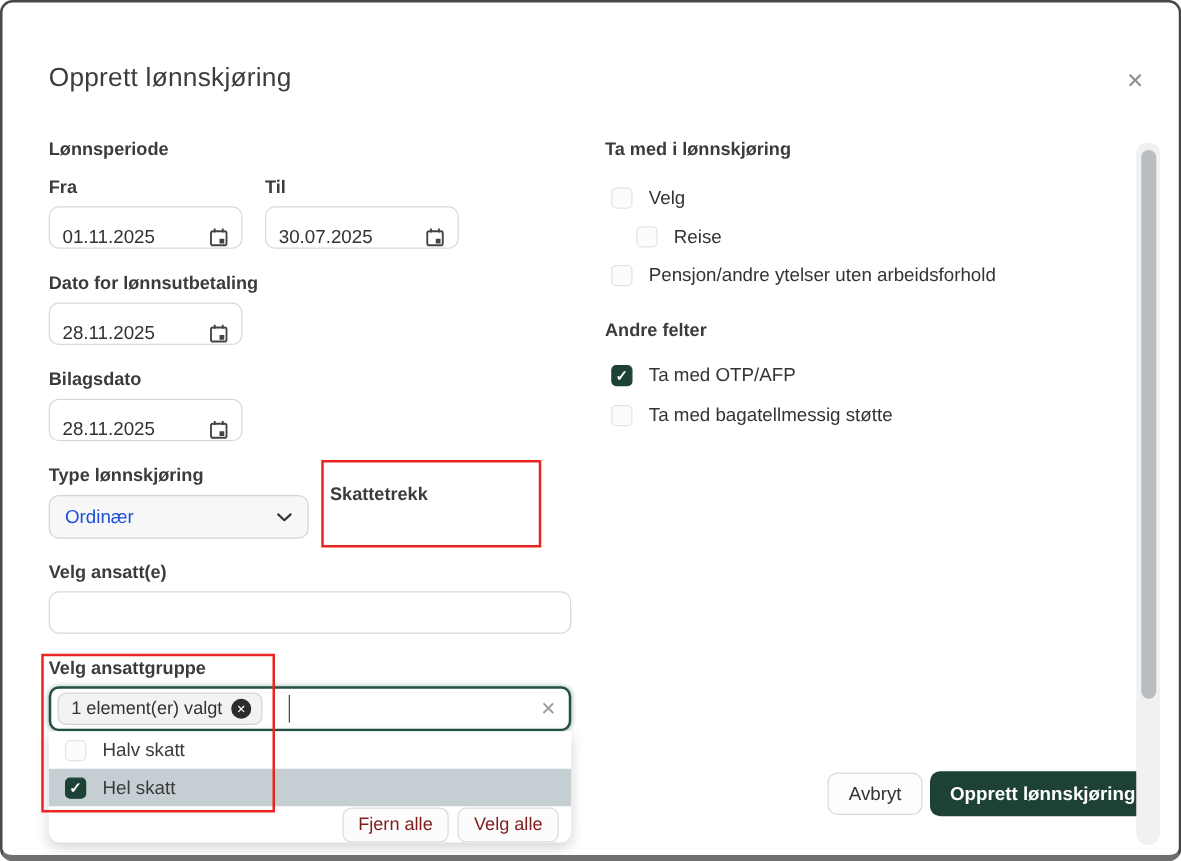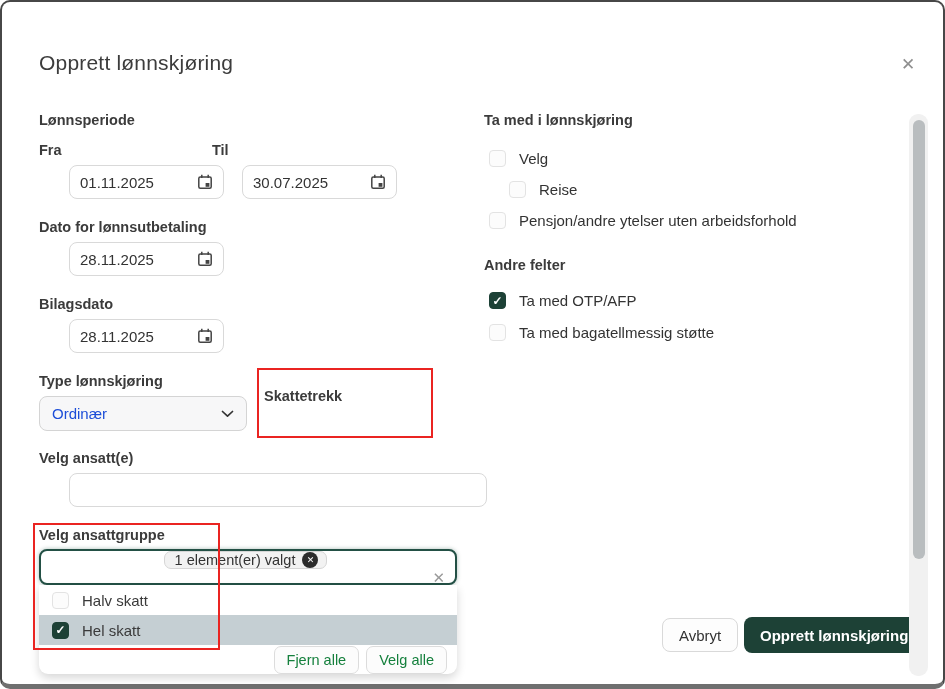--- a/index.html
+++ b/index.html
@@ -8,34 +8,33 @@
     position:absolute; left:0; top:0; width:945px; height:689px;
     background:#fff; border:2px solid #474747; border-bottom:5px solid #6f6f6f;
     border-radius:10px;
   }
   .abs { position:absolute; }
   .title { font-size:21px; font-weight:500; color:#3c3c3c; letter-spacing:.2px; }
   .close { font-size:17px; color:#8f8f8f; cursor:pointer; }
   .lbl { font-size:14.5px; color:#3b3b3b; white-space:nowrap;font-weight:bold; }
   .input {
     background:#fff; border:1px solid #d9d9d9; border-radius:8px; height:34px;
-    display:flex; align-items:center; padding:0 10px; font-size:15px; color:#333;margin-left:30px;
+    display:flex; align-items:flex-end; padding:0 10px; font-size:15px; color:#333;
   }
   .input .val { flex:1; }
   .select {
     background:#f7f7f8; border:1px solid #d4d4d4; border-radius:8px; height:35px;
     display:flex; align-items:center; padding:0 12px; font-size:15px; color:#1d4ed8;
   }
   .select .val { flex:1; }
   .icon-btn { display:flex; align-items:center; justify-content:center; }
   .multiselect {
     background:#fff; border:2px solid #235045; border-radius:8px; height:36px;
     display:flex; align-items:center; padding:0 10px 0 5px;
     box-shadow:0 0 4px rgba(20,70,55,.35);
-    flex-direction:column;
   }
   .chip {
     background:#f2f2f2; border:1px solid #d6d6d6; border-radius:7px;
     height:26px; display:inline-flex; align-items:center; gap:7px;
     padding:0 8px 0 10px; font-size:14.5px; color:#333; white-space:nowrap;
   }
   .chip-x {
     width:16px; height:16px; background:#2c2c2c; border-radius:50%;
     color:#fff; font-size:9px; display:inline-flex; align-items:center; justify-content:center;
   }
@@ -49,21 +48,21 @@
   .opt.hl { background:#c5cfd3; }
   .cb {
     width:17px; height:17px; border:1px solid #e3e3e3; border-radius:4px; background:#fcfcfc;
     display:inline-flex; align-items:center; justify-content:center; flex:0 0 auto;
   }
   .cb.checked { background:#1d4136; border-color:#1d4136; }
   .cb .ck { color:#fff; font-size:12px; font-weight:bold; line-height:1; }
   .panel-footer { height:29px; display:flex; justify-content:flex-end; align-items:center; gap:7px; padding-right:10px; }
   .small-btn {
     background:#fcfcfc; border:1px solid #dcdcdc; border-radius:7px; height:28px;
-    padding:0 12px; font-size:14.5px; color:#15803d; font-family:inherit; cursor:pointer;
+    padding:0 12px; font-size:14.5px; color:#7f1d1d; font-family:inherit; cursor:pointer;
   }
   .chk-row { display:flex; align-items:center; gap:13px; font-size:15px; color:#333; }
   .btn-cancel {
     background:#fdfdfd; border:1px solid #d9d9d9; border-radius:8px; height:34px;
     padding:0 16px; font-size:15px; color:#333; font-family:inherit; cursor:pointer;
   }
   .btn-primary {
     background:#1d4136; border:none; border-radius:8px; height:36px;
     padding:0 16px; font-size:15px; font-weight:600; color:#fff; font-family:inherit; cursor:pointer;
   }

